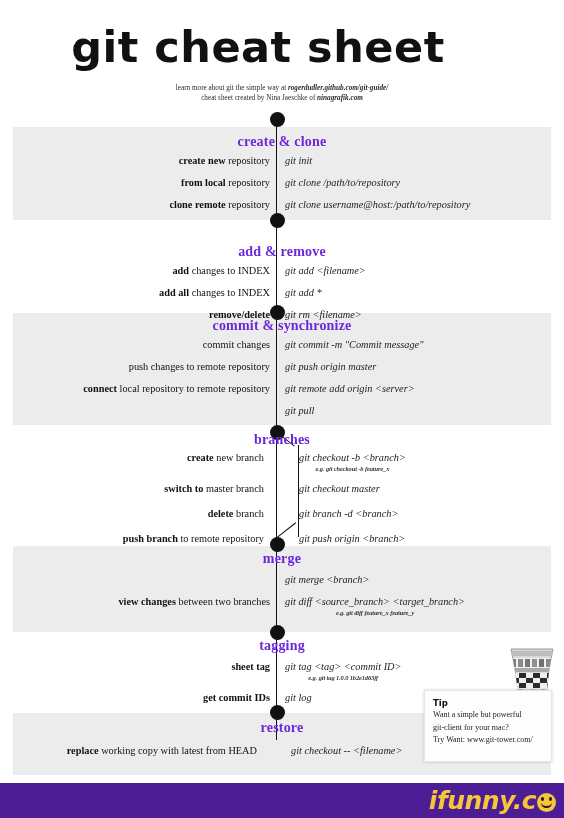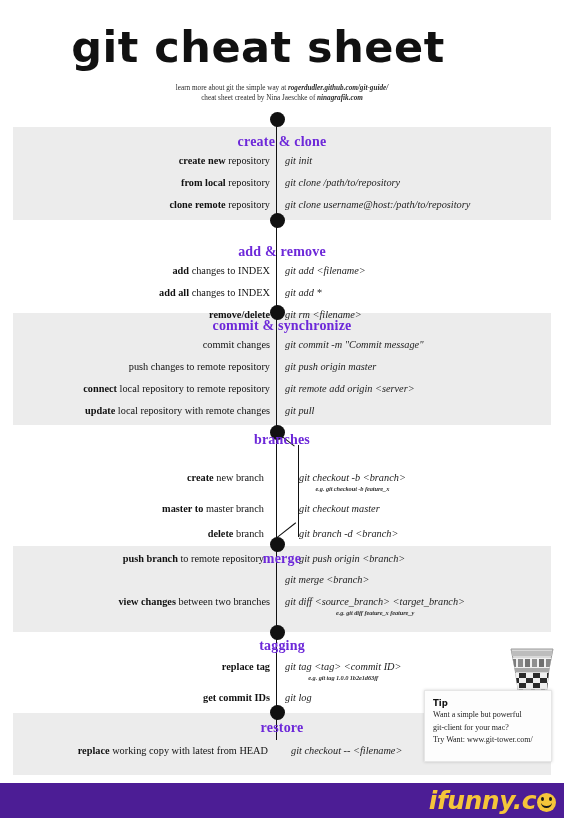--- a/index.html
+++ b/index.html
@@ -153,21 +153,21 @@
     text-align: center;
     margin-top: 0px;
     letter-spacing: -0.1px;
   }
 
   
   .sec-branches .cmd { left: 299px; }
   .sec-branches .lbl { right: 300px; }
   
   .sec-restore .cmd { left: 291px; }
-  .sec-restore .lbl { right: 296px; }
+  .sec-restore .lbl { right: 307px; }
 
   
   #tip-box {
     position: absolute;
     left: 424px;
     top: 690px;
     width: 128px;
     height: 72px;
     background: #fdfdfd;
     box-shadow: 0 0 3px rgba(0,0,0,0.18);
@@ -333,35 +333,34 @@
       </div>
       <div class="row">
         <div class="lbl"><b></b><span>push changes to remote repository</span></div>
         <div class="cmd"><span>git push origin master</span></div>
       </div>
       <div class="row">
         <div class="lbl"><b>connect</b><span> local repository to remote repository</span></div>
         <div class="cmd"><span>git remote add origin &lt;server&gt;</span></div>
       </div>
       <div class="row">
-        <div class="lbl"><b>update</b><span> local repository with remote changes</span></div>
         <div class="cmd"><span>git pull</span></div>
       </div>
     </div>
   </div>
 
   <div class="section sec-branches" style="top:432px;">
     <div class="sec-title"><span>branches</span></div>
-    <div class="rows" style="margin-top:23px;">
+    <div class="rows" style="margin-top:3px;">
       <div class="row tall">
         <div class="lbl"><b>create</b><span> new branch</span></div>
         <div class="cmd"><span>git checkout -b &lt;branch&gt;</span><span class="eg">e.g. git checkout -b feature_x</span></div>
       </div>
       <div class="row" style="height:25px;">
-        <div class="lbl"><b>master to</b><span> master branch</span></div>
+        <div class="lbl"><b>switch to</b><span> master branch</span></div>
         <div class="cmd"><span>git checkout master</span></div>
       </div>
       <div class="row" style="height:25px;">
         <div class="lbl"><b>delete</b><span> branch</span></div>
         <div class="cmd"><span>git branch -d &lt;branch&gt;</span></div>
       </div>
       <div class="row" style="height:25px;">
         <div class="lbl"><b>push branch</b><span> to remote repository</span></div>
         <div class="cmd"><span>git push origin &lt;branch&gt;</span></div>
       </div>
@@ -378,21 +377,21 @@
         <div class="lbl"><b>view changes</b><span> between two branches</span></div>
         <div class="cmd"><span>git diff &lt;source_branch&gt; &lt;target_branch&gt;</span><span class="eg">e.g. git diff feature_x feature_y</span></div>
       </div>
     </div>
   </div>
 
   <div class="section" style="top:638px;">
     <div class="sec-title"><span>tagging</span></div>
     <div class="rows" style="margin-top:6px;">
       <div class="row tall">
-        <div class="lbl"><b>replace tag</b><span></span></div>
+        <div class="lbl"><b>sheet tag</b><span></span></div>
         <div class="cmd"><span>git tag &lt;tag&gt; &lt;commit ID&gt;</span><span class="eg">e.g. git tag 1.0.0 1b2e1d63ff</span></div>
       </div>
       <div class="row">
         <div class="lbl"><b>get commit IDs</b><span></span></div>
         <div class="cmd"><span>git log</span></div>
       </div>
     </div>
   </div>
 
   <div class="section sec-restore" style="top:720px;">

